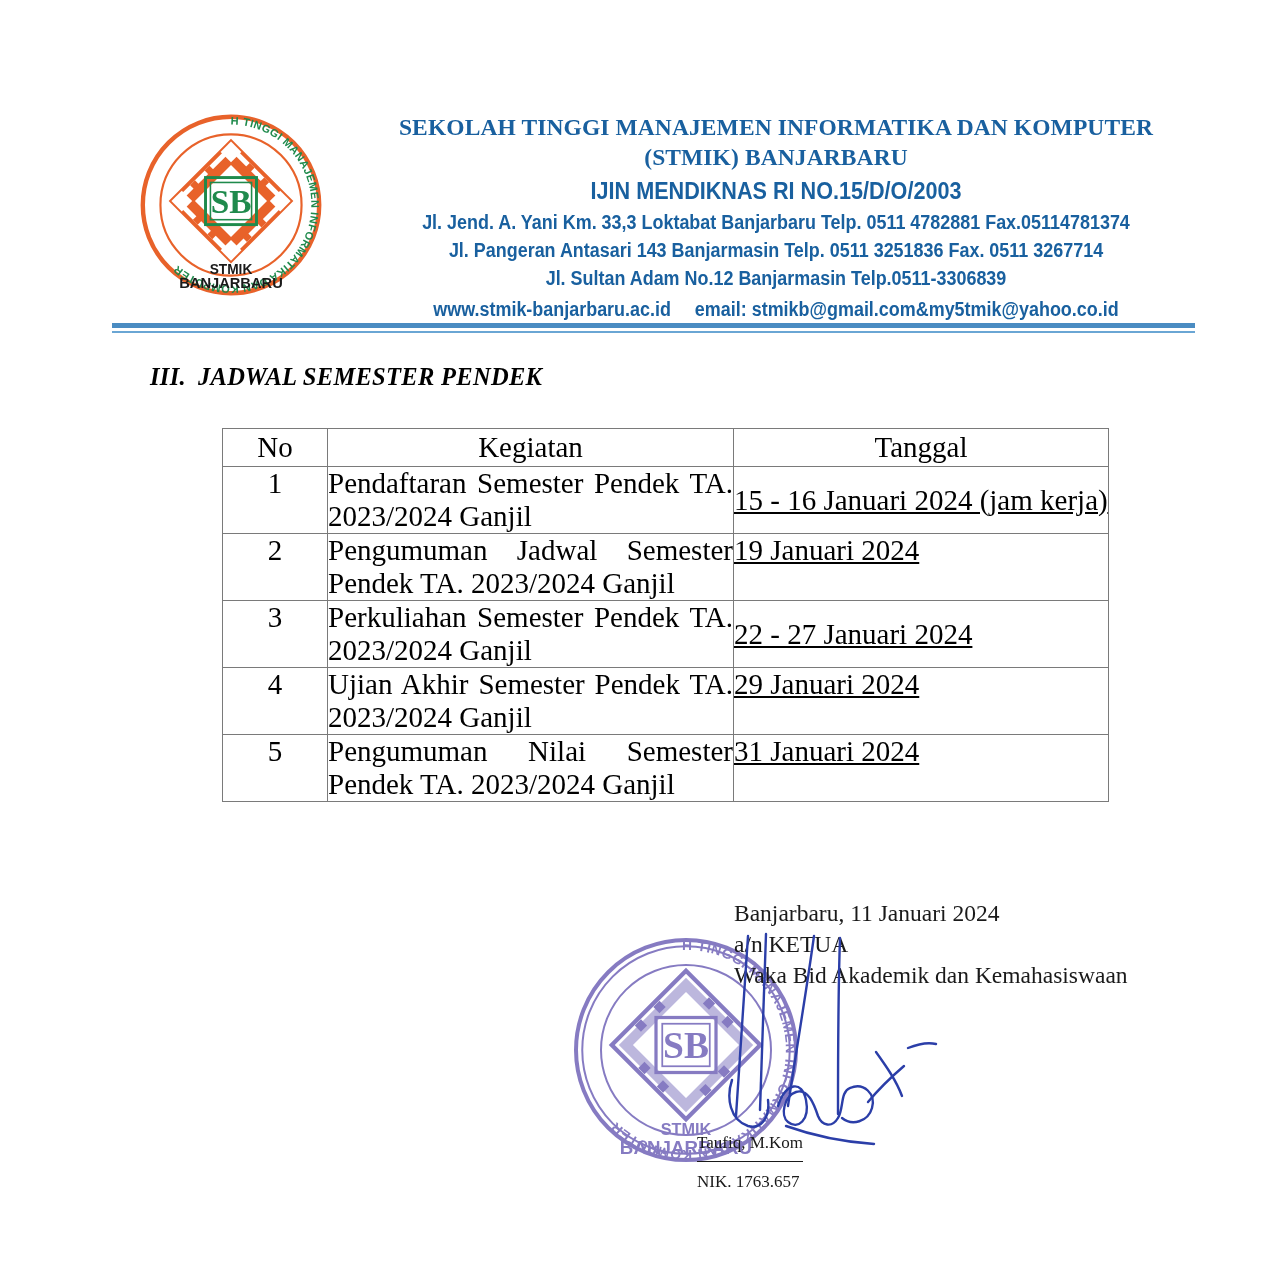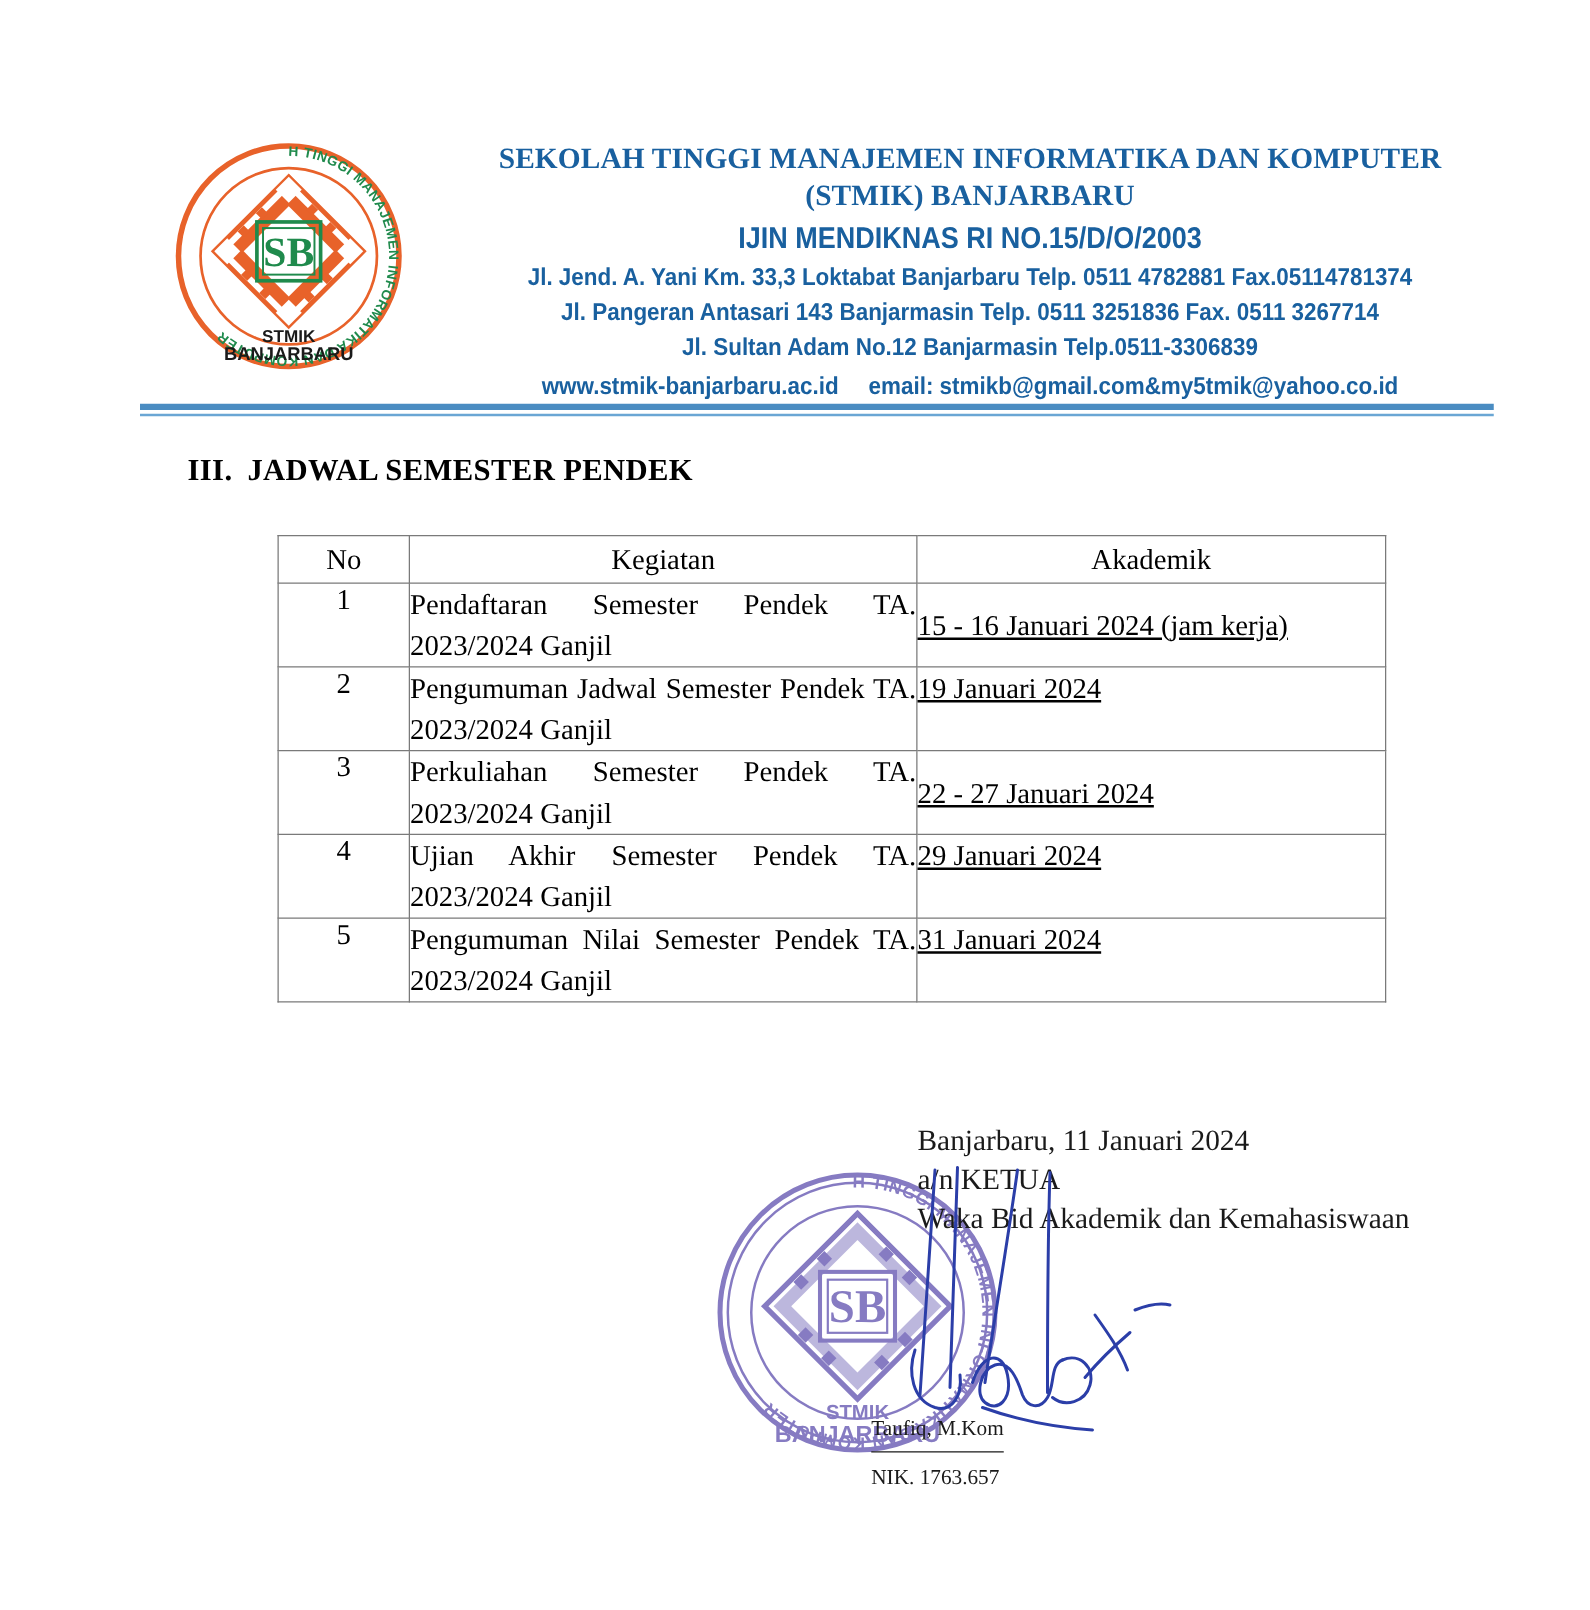--- a/index.html
+++ b/index.html
@@ -99,33 +99,34 @@
   .section-title {
     position: absolute;
     left: 150px;
     top: 363px;
     font-family: "Liberation Serif", serif;
     font-weight: bold;
     font-size: 24.5px;
     letter-spacing: 0.3px;
     color: #000;
     white-space: nowrap;
+    font-style: italic;
   }
   .section-title .numeral { margin-right: 12px; }
 
   
   .schedule-table {
     position: absolute;
     left: 222px;
     top: 428px;
     width: 886px;
     border-collapse: collapse;
     table-layout: fixed;
     font-family: "Liberation Serif", serif;
-    font-size: 23px;
+    font-size: 29px;
     color: #000;
   }
   .schedule-table col.c-no     { width: 105px; }
   .schedule-table col.c-keg    { width: 406px; }
   .schedule-table col.c-tgl    { width: 375px; }
 
   .schedule-table td, .schedule-table th {
     border: 1px solid #7a7a7a;
     padding: 0;
     vertical-align: top;
@@ -286,21 +287,21 @@
 <table class="schedule-table">
   <colgroup>
     <col class="c-no">
       <col class="c-keg">
       <col class="c-tgl">
   </colgroup>
   <thead>
     <tr>
       <th>No</th>
       <th>Kegiatan</th>
-      <th>Akademik</th>
+      <th>Tanggal</th>
     </tr>
   </thead>
   <tbody>
     <tr>
       <td class="cell-no">1</td>
       <td class="cell-keg">Pendaftaran Semester Pendek TA. 2023/2024 Ganjil</td>
       <td class="cell-tgl mid">15 - 16 Januari 2024 (jam kerja)</td>
     </tr>
     <tr>
       <td class="cell-no">2</td>

